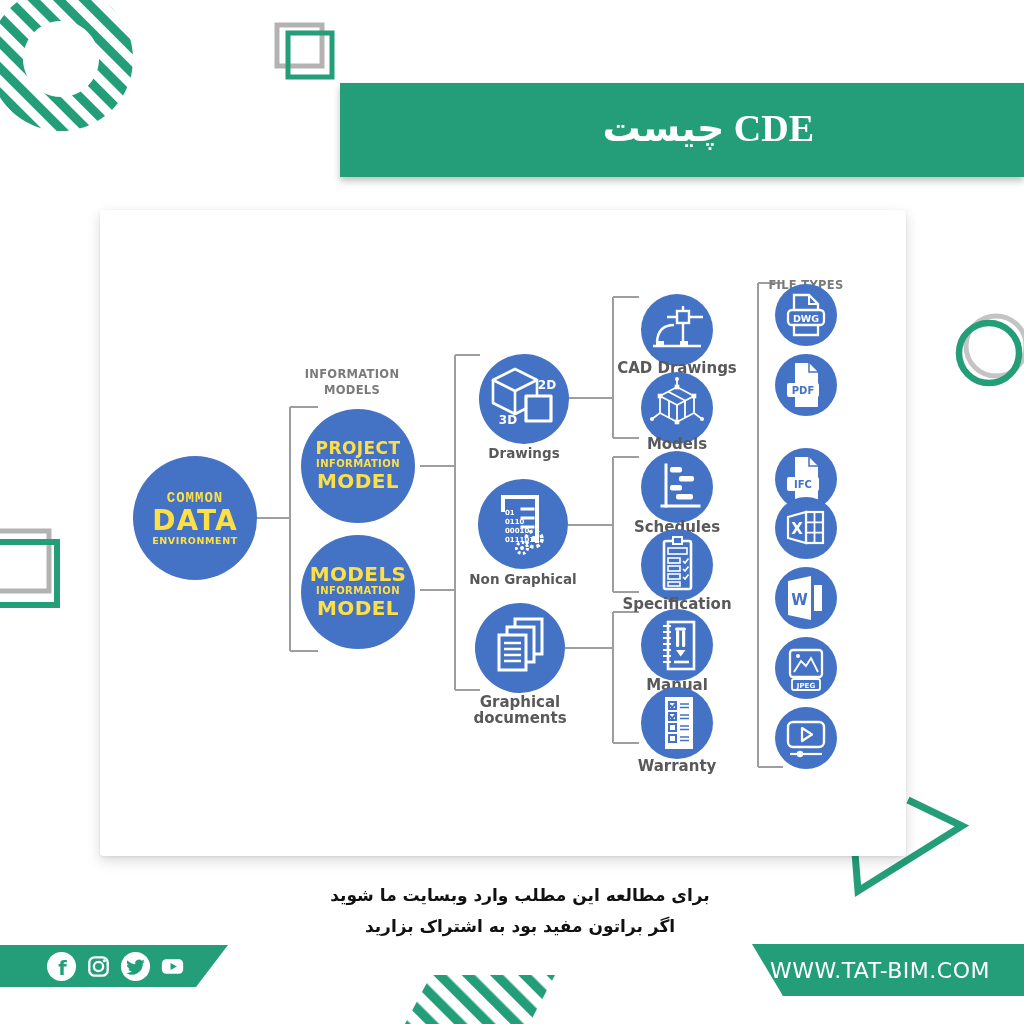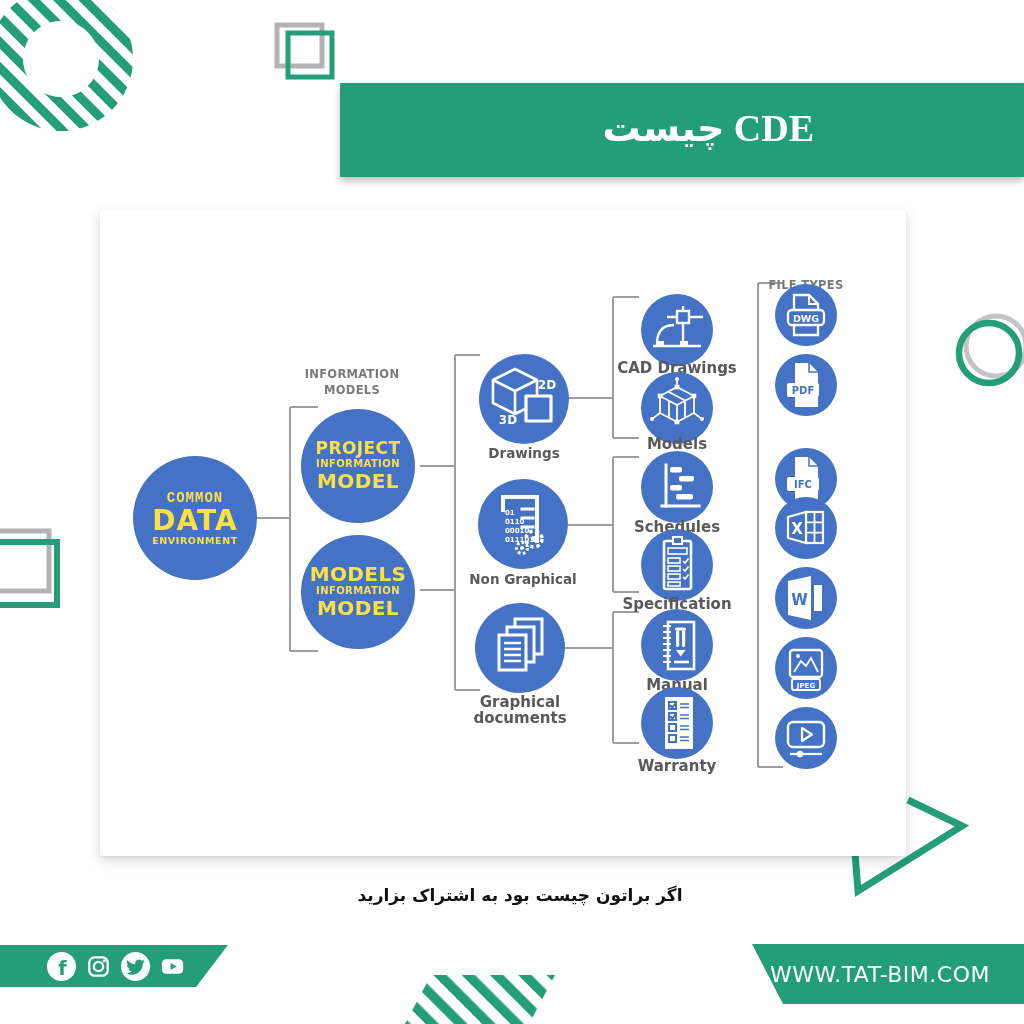--- a/index.html
+++ b/index.html
@@ -351,21 +351,22 @@
 <div class="circle" style="left:775px;top:707px;width:62px;height:62px;">
   <svg width="62" height="62" viewBox="0 0 62 62">
     <rect x="13" y="15" width="36" height="25" rx="5" fill="none" stroke="#fff" stroke-width="2.4"></rect>
     <polygon points="27,21 37,27.5 27,34" fill="none" stroke="#fff" stroke-width="2.2" stroke-linejoin="round"></polygon>
     <path d="M15,47 H47" stroke="#fff" stroke-width="2.2"></path>
     <circle cx="25" cy="47" r="3.2" fill="#fff"></circle>
   </svg>
 </div>
 
 <div class="abs" style="left:260px;top:880px;width:520px;text-align:center;direction:rtl;color:#111;font-weight:700;font-size:17px;line-height:31px;">
-  <div>اگر براتون چیست بود به اشتراک بزارید</div>
+  <div>برای مطالعه این مطلب وارد وبسایت ما شوید</div>
+  <div>اگر براتون مفید بود به اشتراک بزارید</div>
 </div>
 
 <div class="abs" style="left:0;top:945px;width:228px;height:42px;background:var(--green);
             clip-path:polygon(0 0,228px 0,196px 100%,0 100%);box-shadow:0 3px 6px rgba(0,0,0,.3);">
   <div class="sock" style="position:absolute;left:46px;top:6px;">
     <svg width="31" height="31" viewBox="0 0 32 32">
       <circle cx="16" cy="16" r="15" fill="#fff"></circle>
       <text x="17" y="24.5" text-anchor="middle" font-size="20" font-weight="bold" fill="#239e79">f</text>
     </svg>
     <svg width="31" height="31" viewBox="0 0 32 32">
@@ -377,17 +378,17 @@
       <circle cx="16" cy="16" r="15" fill="#fff"></circle>
       <path fill="#239e79" d="M25.5 10.6c-.7.3-1.4.5-2.2.6.8-.5 1.4-1.2 1.7-2.1-.8.4-1.6.8-2.5 1a3.9 3.9 0 0 0-6.7 3.6 11 11 0 0 1-8-4.1 3.9 3.9 0 0 0 1.2 5.2c-.6 0-1.2-.2-1.8-.5a3.9 3.9 0 0 0 3.1 3.8c-.6.2-1.2.2-1.8.1a3.9 3.9 0 0 0 3.7 2.7A7.9 7.9 0 0 1 6.5 22.6a11.1 11.1 0 0 0 17.1-9.9c.7-.6 1.4-1.2 1.9-2.1z"></path>
     </svg>
     <svg width="31" height="31" viewBox="0 0 32 32">
       <rect x="5" y="8.5" width="22" height="15" rx="4.5" fill="#fff"></rect>
       <polygon points="14,12.5 20.5,16 14,19.5" fill="#239e79"></polygon>
     </svg>
   </div>
 </div>
 
-<div class="abs" style="left:752px;top:944px;width:272px;height:60px;background:var(--green);
+<div class="abs" style="left:752px;top:944px;width:272px;height:52px;background:var(--green);
             clip-path:polygon(0 0,100% 0,100% 100%,31px 100%);box-shadow:0 3px 6px rgba(0,0,0,.3);
             display:flex;align-items:center;justify-content:flex-end;padding-right:34px;">
   <span style="color:#fff;font-size:22px;letter-spacing:.5px;white-space:nowrap;">WWW.TAT-BIM.COM</span>
 </div>
 
 </body></html>

